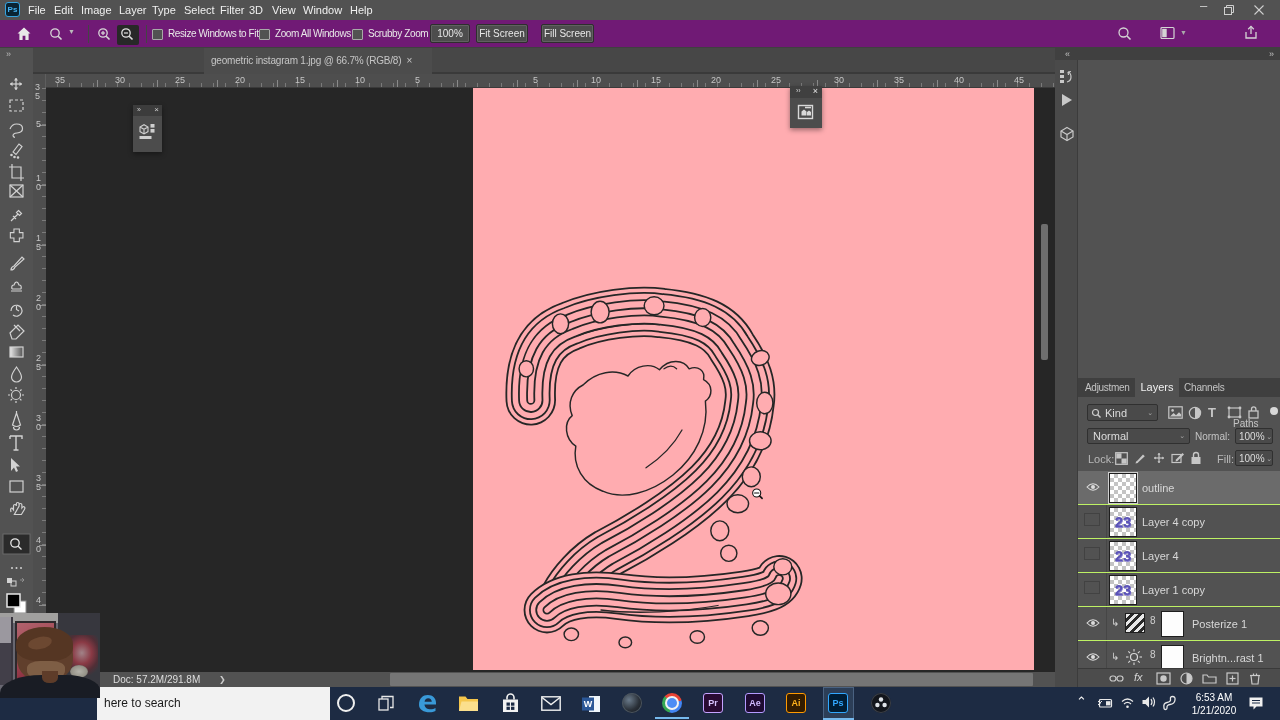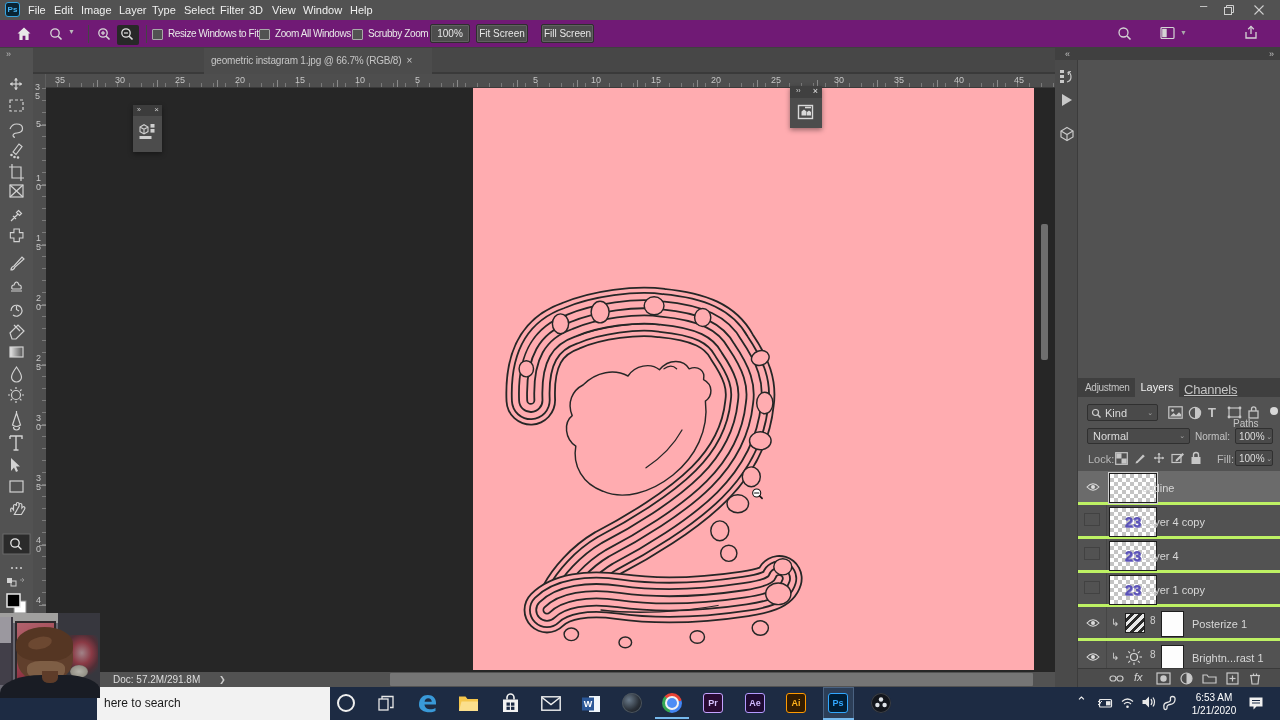--- a/index.html
+++ b/index.html
@@ -53,22 +53,22 @@
 #colortab { position:absolute; left:8px; top:0; width:55px; height:19px; background:#525252; color:#f0f0f0; text-align:center; line-height:19px; }
 #swtab { position:absolute; left:72px; top:0; height:19px; color:#c0c0c0; line-height:19px; }
 #gradsq { position:absolute; left:43px; top:28px; width:115px; height:265px;
   background:linear-gradient(to bottom, rgba(0,0,0,0) 0%, #000 100%), linear-gradient(to right, #fff 0%, #f00 100%); }
 #rainbow { position:absolute; left:173px; top:28px; width:9px; height:265px;
   background:linear-gradient(to bottom,#f00 0%,#f0f 16%,#00f 33%,#0ff 50%,#0f0 66%,#ff0 83%,#f00 100%); }
 
 
 #layerspanel { position:absolute; left:23px; top:330px; width:202px; height:309px; background:#525252; font-size:11px; color:#dcdcdc; }
 #lyrhdr { position:absolute; left:0; top:0; width:202px; height:19px; background:#3f3f3f; }
-.lrow { position:absolute; left:0; width:202px; height:34px; border-bottom:3px solid #bef264; }
-.thumb { position:absolute; left:31px; top:2px; width:48px; height:30px;
+.lrow { position:absolute; left:0; width:202px; height:34px; border-bottom:1px solid #bef264; }
+.thumb { position:absolute; left:31px; top:2px; width:28px; height:30px;
   background:conic-gradient(#c4c4c4 25%, #fff 0 50%, #c4c4c4 0 75%, #fff 0) 0 0/8px 8px; border:1px solid #1e1e1e; }
 .lname { position:absolute; left:64px; top:11px; color:#d8d8d8; }
 .eye { position:absolute; left:8px; top:11px; width:14px; height:10px; }
 .t23 { color:#5a52b8; font-weight:bold; font-size:15px; text-align:center; line-height:28px; text-shadow:0.5px 0.5px 0 #8880d0; }
 
 
 #taskbar { left:0; top:687px; width:1280px; height:33px; background:#1d2b43; }
 #searchbox { position:absolute; left:97px; top:0; width:233px; height:33px; background:#f2f2f2; color:#1a1a1a; font-size:12px; line-height:33px; padding-left:7px; }
 
 
@@ -666,21 +666,21 @@
         </svg>
     <svg style="position:absolute;left:4px;top:66px" width="16" height="16" viewBox="0 0 16 16">
           <path d="M8 1.5 L14 5 v6 L8 14.5 L2 11 V5 Z" fill="none" stroke="#c8c8c8" stroke-width="1.2"></path>
           <path d="M2 5 L8 8.5 L14 5 M8 8.5 V14.5" fill="none" stroke="#c8c8c8" stroke-width="1.2"></path>
         </svg>
   </path></div>
   <div id="layerspanel">
     <div id="lyrhdr">
       <span style="position:absolute;left:7px;top:4px;color:#c4c4c4;font-size:10px;letter-spacing:-0.3px;">Adjustmen</span>
       <div style="position:absolute;left:57px;top:0;width:44px;height:19px;background:#525252;color:#f0f0f0;text-align:center;line-height:19px;">Layers</div>
-      <span style="position:absolute;left:106px;top:4px;color:#c4c4c4;font-size:13px;letter-spacing:-0.2px;text-decoration:underline;">Channels</span>
+      <span style="position:absolute;left:106px;top:4px;color:#c4c4c4;font-size:10px;letter-spacing:-0.2px;">Channels</span>
       <span style="position:absolute;left:155px;top:4px;color:#c4c4c4;font-size:10px;margin-top:36px;">Paths</span>
     </div>
 
     <div style="position:absolute;left:9px;top:26px;width:71px;height:17px;background:#4a4a4a;border:1px solid #303030;border-radius:2px;">
       <svg style="position:absolute;left:3px;top:3px" width="11" height="11" viewBox="0 0 11 11">
           <circle cx="4.5" cy="4.5" r="3" fill="none" stroke="#cccccc" stroke-width="1.2"></circle>
           <line x1="6.8" y1="6.8" x2="9.5" y2="9.5" stroke="#cccccc" stroke-width="1.4"></line>
         </svg>
       <span style="position:absolute;left:17px;top:2px;color:#dcdcdc;">Kind</span>
       <span style="position:absolute;right:4px;top:4px;color:#aaa;font-size:7px;">⌄</span>

